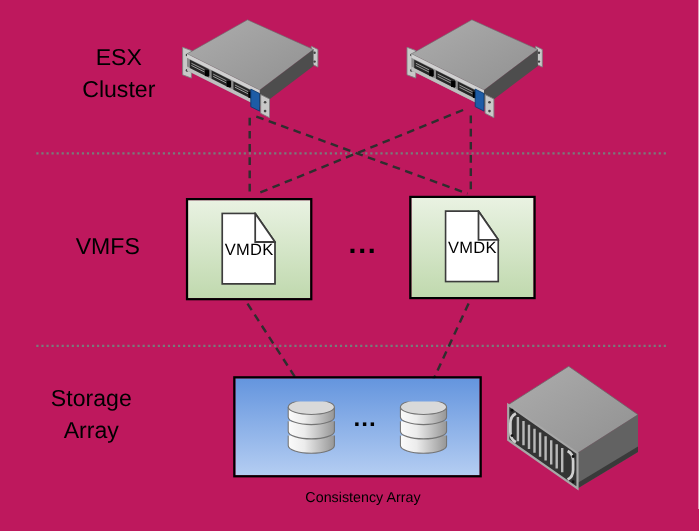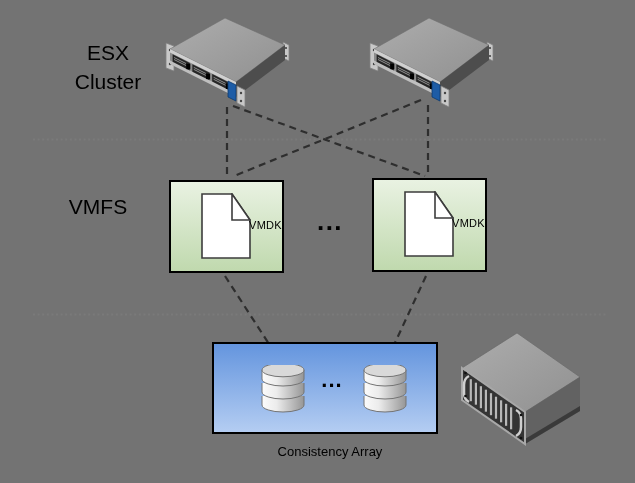--- a/index.html
+++ b/index.html
@@ -1,33 +1,33 @@
 <!DOCTYPE html>
 <html style="--text: #000000; --box-border: #000000; --vmfs-box-top: #e9f2e2; --vmfs-box-bottom: #c0d9ae; --storage-box-top: #6495de; --storage-box-bottom: #b4cdf2; --line: #2e2e2e; --separator: #7a7a7a; --server-accent-blue: #1d5ca6;"><head>
 <meta charset="utf-8">
 <style>
   html,body{margin:0;padding:0;background:#fff;}
-  .canvas{position:relative;width:635px;height:483px;background:#737373;overflow:hidden;
+  .canvas{position:relative;width:635px;height:483px;background:#be185d;overflow:hidden;
           font-family:"Liberation Sans", sans-serif;color:var(--text,#000);}
   .overlay{position:absolute;left:0;top:0;width:635px;height:483px;}
 
   .label{position:absolute;width:130px;text-align:center;font-size:21px;line-height:29px;
          white-space:pre-line;color:var(--text,#000);}
   .label.esx{left:43px;top:38px;}
-  .label.vmfs{left:33px;top:192px;}
+  .label.vmfs{left:33px;top:210px;}
   .label.storage{left:18px;top:348px;}
 
   .vmfs-box{position:absolute;width:111px;height:89px;
             border:2.5px solid var(--box-border,#000);
             background:linear-gradient(180deg,var(--vmfs-box-top,#e9f2e2),var(--vmfs-box-bottom,#c0d9ae));}
   .vmfs-box.b1{left:169px;top:180px;}
   .vmfs-box.b2{left:372px;top:178px;height:90px;}
   .doc{position:absolute;left:30px;top:11px;width:50px;height:66px;}
-  .vmdk{position:absolute;left:0;top:37px;width:100%;text-align:right;
-        font-size:11px;letter-spacing:.3px;}
+  .vmdk{position:absolute;left:0;top:37px;width:100%;text-align:center;
+        font-size:15px;letter-spacing:.3px;}
 
   .dots{position:absolute;font-weight:700;text-align:center;color:var(--text,#000);}
   .dots.vmfs-gap{left:304px;top:201px;width:52px;height:40px;font-size:26px;line-height:40px;letter-spacing:1.5px;}
   .dots.cg-gap{left:100px;top:16px;width:36px;height:40px;font-size:22px;line-height:40px;letter-spacing:1px;}
 
   .cg-box{position:absolute;left:212px;top:342px;width:222px;height:88px;
           border:2.5px solid var(--box-border,#000);
           background:linear-gradient(180deg,var(--storage-box-top,#6495de),var(--storage-box-bottom,#b4cdf2));}
   .cyl{position:absolute;width:44px;height:50px;top:21px;}
   .cyl.c1{left:47px;}
@@ -134,20 +134,22 @@
       <line x1="233" y1="106" x2="425" y2="176"></line>
       <line x1="421" y1="100" x2="234" y2="176"></line>
       <line x1="225" y1="276" x2="280" y2="361"></line>
       <line x1="426" y1="276" x2="387" y2="360"></line>
     </g>
   </svg>
 
   <div class="label esx">ESX
 Cluster</div>
   <div class="label vmfs">VMFS</div>
+  <div class="label storage">Storage
+Array</div>
 
   <svg class="server s1" viewBox="0 0 128 93">
       <use href="#server-icon"></use>
     </svg>
   <svg class="server s2" viewBox="0 0 128 93">
       <use href="#server-icon"></use>
     </svg>
 
   <div class="vmfs-box b1">
     <svg class="doc" viewBox="0 0 50 66">

